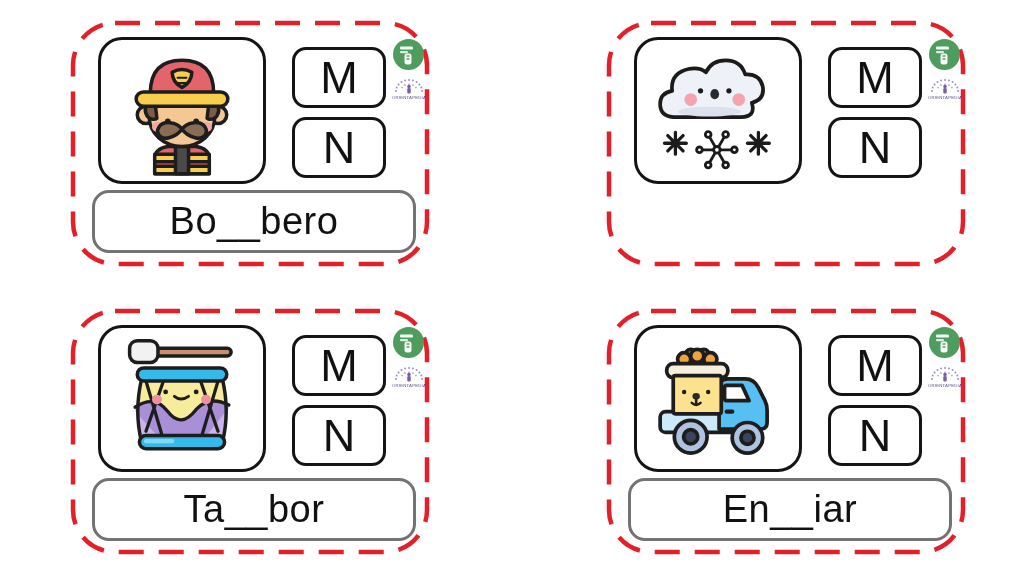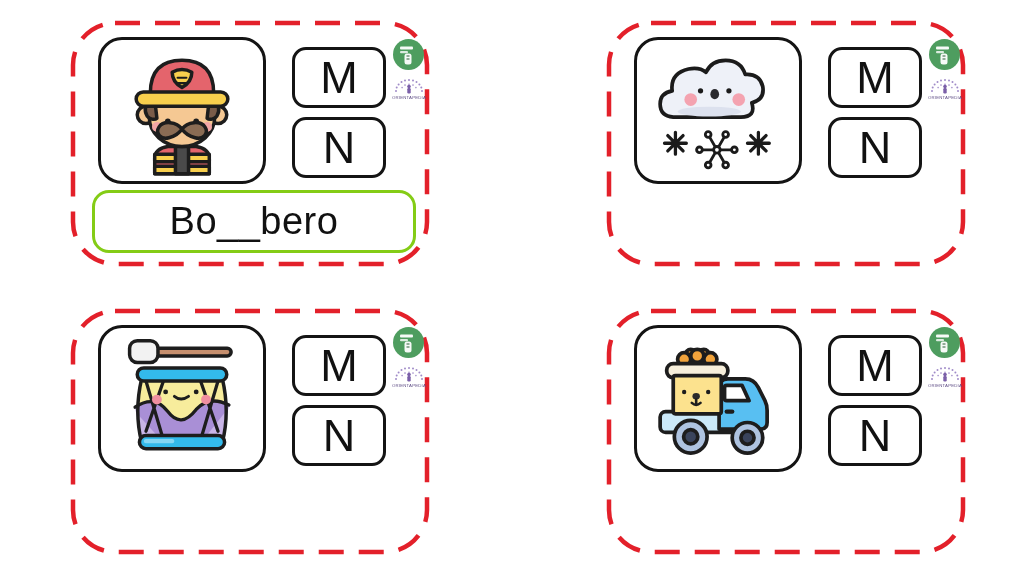--- a/index.html
+++ b/index.html
@@ -21,21 +21,21 @@
   .letterbox{
     position:absolute;left:222px;width:88px;height:55px;
     border:3.5px solid #141414;border-radius:14px;background:#fff;
     display:flex;align-items:center;justify-content:center;
     font-size:45px;color:#111;line-height:1;
   }
   .letterbox.m{top:27px;}
   .letterbox.n{top:97px;}
   .wordbox{
     position:absolute;left:22px;top:170px;width:318px;height:57px;
-    border:3px solid #84cc16;border-radius:17px;background:#fff;
+    border:3px solid #737373;border-radius:17px;background:#fff;
     display:flex;align-items:center;justify-content:center;
     font-size:38px;color:#111;letter-spacing:0.5px;
   }
   .logo-green{position:absolute;left:322px;top:18px;width:33px;height:33px;}
   .logo-purple{position:absolute;left:317px;top:54px;width:44px;height:28px;}
 </style>
 </head>
 <body>
 
 <div class="card c1">
@@ -190,20 +190,21 @@
         <circle cx="50" cy="54" r="2.2" fill="#1d1d1d" stroke="none"></circle>
         <circle cx="78" cy="54" r="2.2" fill="#1d1d1d" stroke="none"></circle>
         <path d="M58,58 q6,5 13,0" fill="none" stroke-width="2.6"></path>
         <circle cx="42" cy="61" r="4.5" fill="#F08FA0" stroke="none"></circle>
         <circle cx="87" cy="61" r="4.5" fill="#F08FA0" stroke="none"></circle>
       </g>
     </svg>
   </div>
   <div class="letterbox m">M</div>
   <div class="letterbox n">N</div>
+  <div class="wordbox">Ta__bor</div>
   <svg class="logo-green" viewBox="0 0 33 33">
     <circle cx="16.5" cy="16.5" r="15.5" fill="#4E9D5F"></circle>
     <rect x="8" y="8.5" width="13" height="3" rx="1" fill="#ffffff" opacity="0.95"></rect>
     <rect x="8" y="13" width="8" height="2.2" rx="1" fill="#ffffff" opacity="0.8"></rect>
     <rect x="12.5" y="15.5" width="7" height="11" rx="2.5" fill="#ffffff" opacity="0.95"></rect>
     <path d="M14.5,18 h3 M14.5,21 h3" stroke="#2c5e38" stroke-width="1.2"></path>
   </svg>
   <svg class="logo-purple" viewBox="0 0 44 28">
     <g fill="#A08BC8">
       <circle cx="9" cy="17" r="1"></circle>
@@ -253,20 +254,21 @@
         <path d="M45,61 L45,64 M41,64 q4,3.5 8,0" fill="none" stroke-width="2.4"></path>
         <circle cx="40" cy="95" r="15" fill="#AEC3E0"></circle>
         <circle cx="40" cy="95" r="6.5" fill="#3A445C"></circle>
         <circle cx="92" cy="96" r="14" fill="#AEC3E0"></circle>
         <circle cx="92" cy="96" r="6" fill="#3A445C"></circle>
       </g>
     </svg>
   </div>
   <div class="letterbox m">M</div>
   <div class="letterbox n">N</div>
+  <div class="wordbox">En__iar</div>
   <svg class="logo-green" viewBox="0 0 33 33">
     <circle cx="16.5" cy="16.5" r="15.5" fill="#4E9D5F"></circle>
     <rect x="8" y="8.5" width="13" height="3" rx="1" fill="#ffffff" opacity="0.95"></rect>
     <rect x="8" y="13" width="8" height="2.2" rx="1" fill="#ffffff" opacity="0.8"></rect>
     <rect x="12.5" y="15.5" width="7" height="11" rx="2.5" fill="#ffffff" opacity="0.95"></rect>
     <path d="M14.5,18 h3 M14.5,21 h3" stroke="#2c5e38" stroke-width="1.2"></path>
   </svg>
   <svg class="logo-purple" viewBox="0 0 44 28">
     <g fill="#A08BC8">
       <circle cx="9" cy="17" r="1"></circle>

